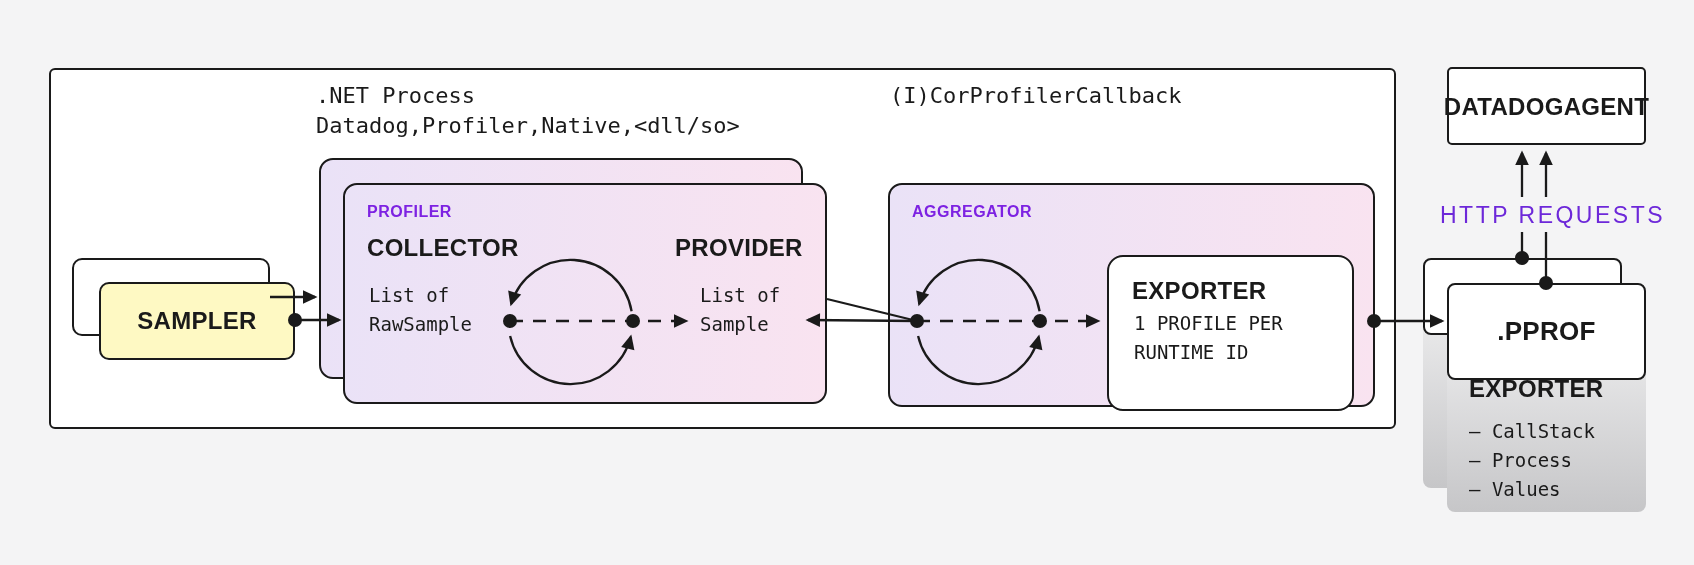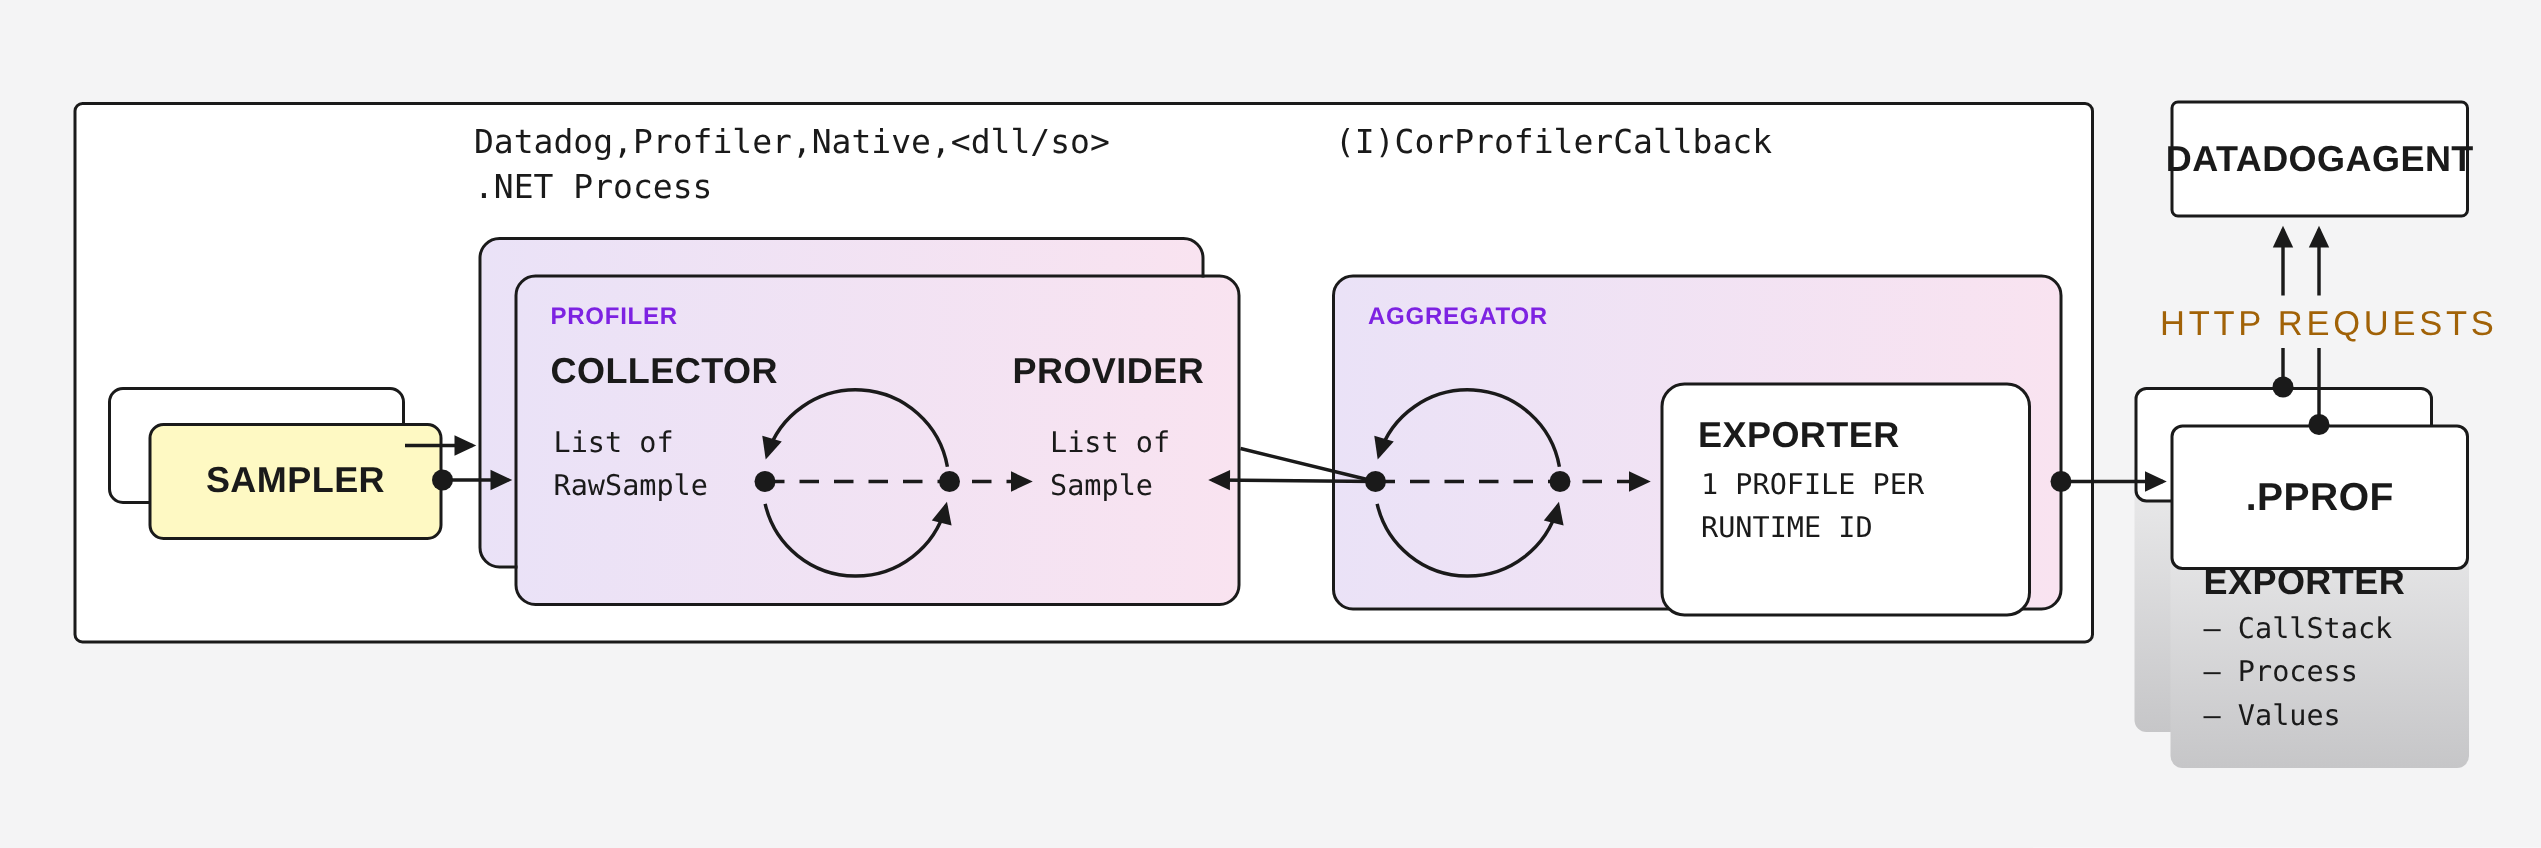--- a/index.html
+++ b/index.html
@@ -55,37 +55,37 @@
   .gray-back{left:1423px;top:305px;width:199px;height:183px;z-index:1}
   .gray-front{left:1447px;top:330px;width:199px;height:182px;z-index:3}
   .pprof-back{left:1423px;top:258px;width:199px;height:77px;background:#fff;
               border:2px solid var(--line);border-radius:8px;z-index:2}
   .pprof-front{left:1447px;top:283px;width:199px;height:97px;background:#fff;
                border:2px solid var(--line);border-radius:8px;z-index:4;
                display:flex;align-items:center;justify-content:center}
 
   .samples-block{left:1469px;top:376px;z-index:5}
   .samples-title{font-weight:700;font-size:24px;letter-spacing:.3px;line-height:26px}
-  .samples-list{list-style:none;margin-top:3px}
+  .samples-list{list-style:none;margin-top:15px}
 
   .connectors{left:0;top:0;z-index:10;pointer-events:none}
 
   .http-label{left:1440px;top:202px;width:215px;text-align:center;z-index:11;
-              font-size:23px;letter-spacing:2.5px;color:#a16207;white-space:nowrap}
+              font-size:23px;letter-spacing:2.5px;color:#6d28d9;white-space:nowrap}
 </style>
 </head>
 <body>
 
 <div class="canvas">
 
   <div class="abs outer-box"></div>
 
   <div class="abs proc-label mono mono22">
+    <div>.NET Process</div>
     <div>Datadog,Profiler,Native,&lt;dll/so&gt;</div>
-    <div>.NET Process</div>
   </div>
   <div class="abs cb-label mono mono22">(I)CorProfilerCallback</div>
 
   <div class="abs sampler-back"></div>
   <div class="abs sampler-front">
     <span class="bold24">SAMPLER</span>
   </div>
 
   <div class="abs grad-box profiler-back"></div>
   <div class="abs grad-box profiler-front">

